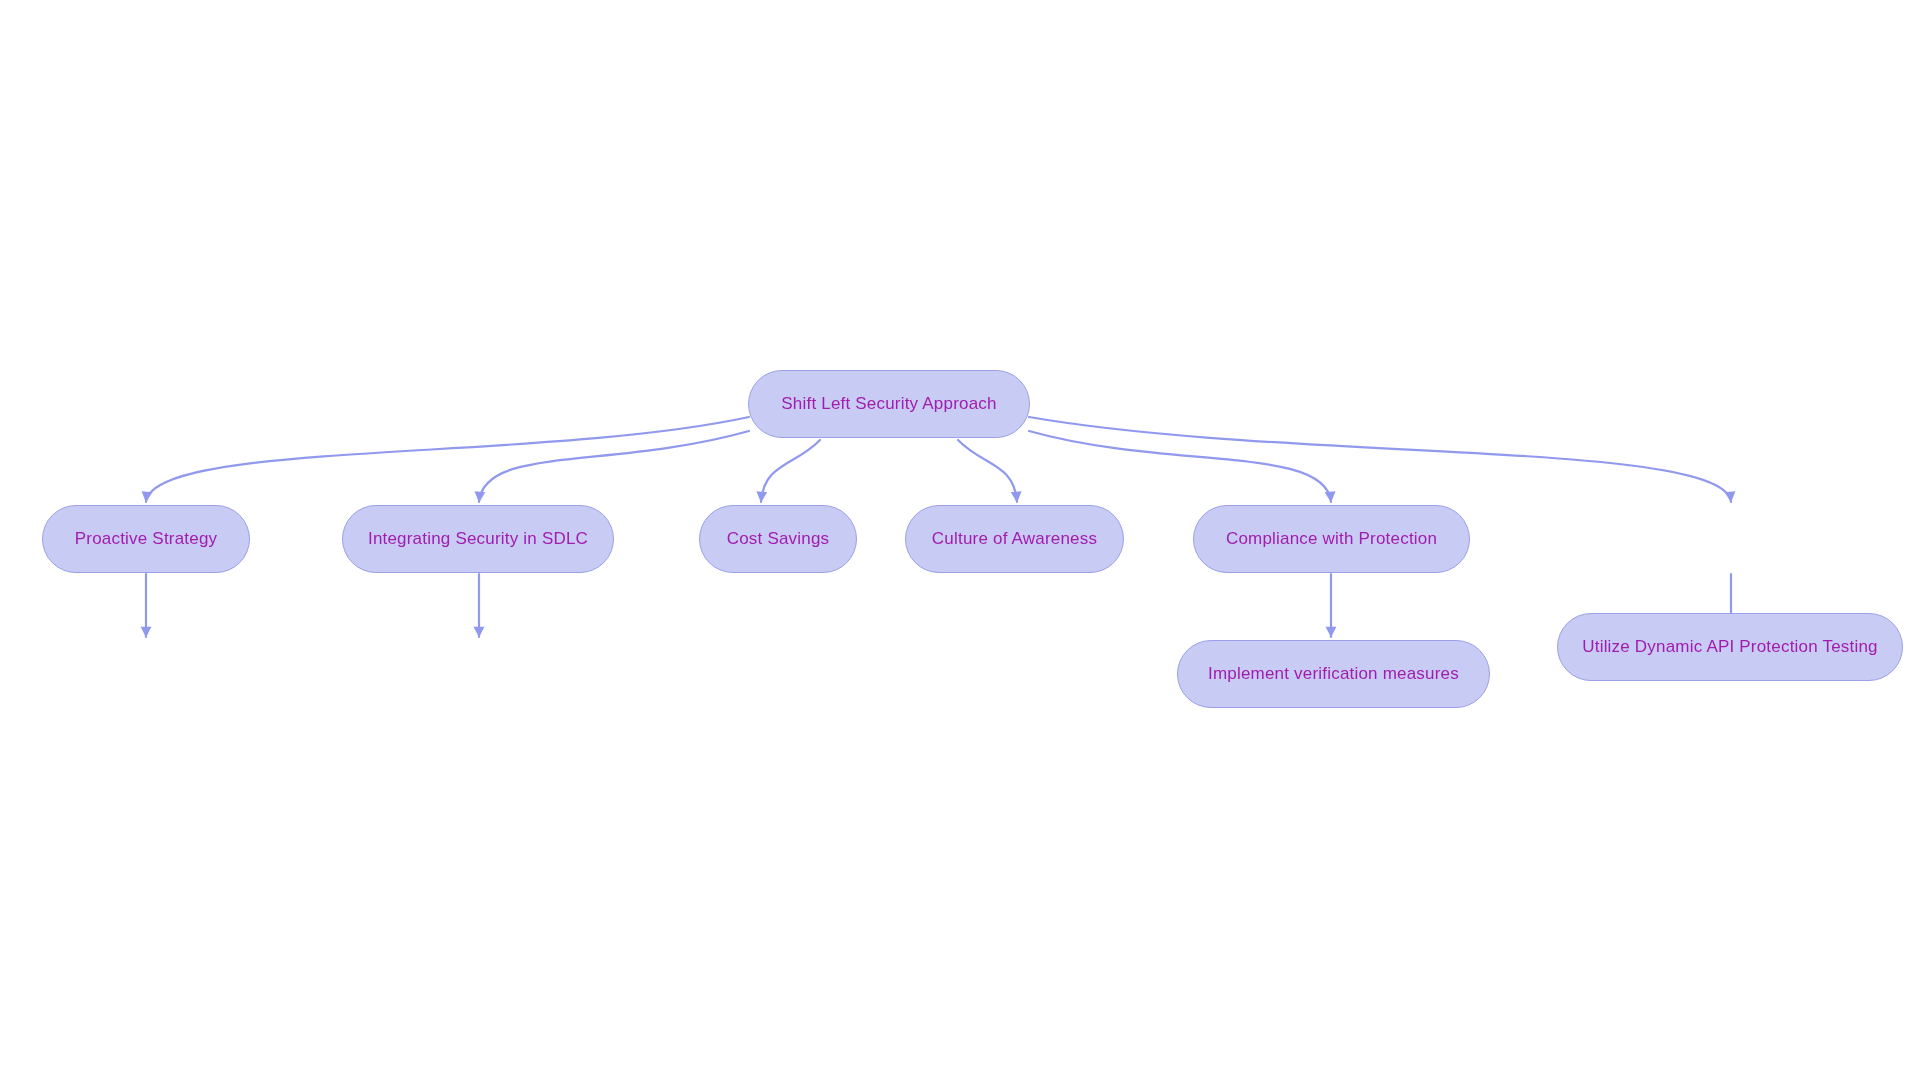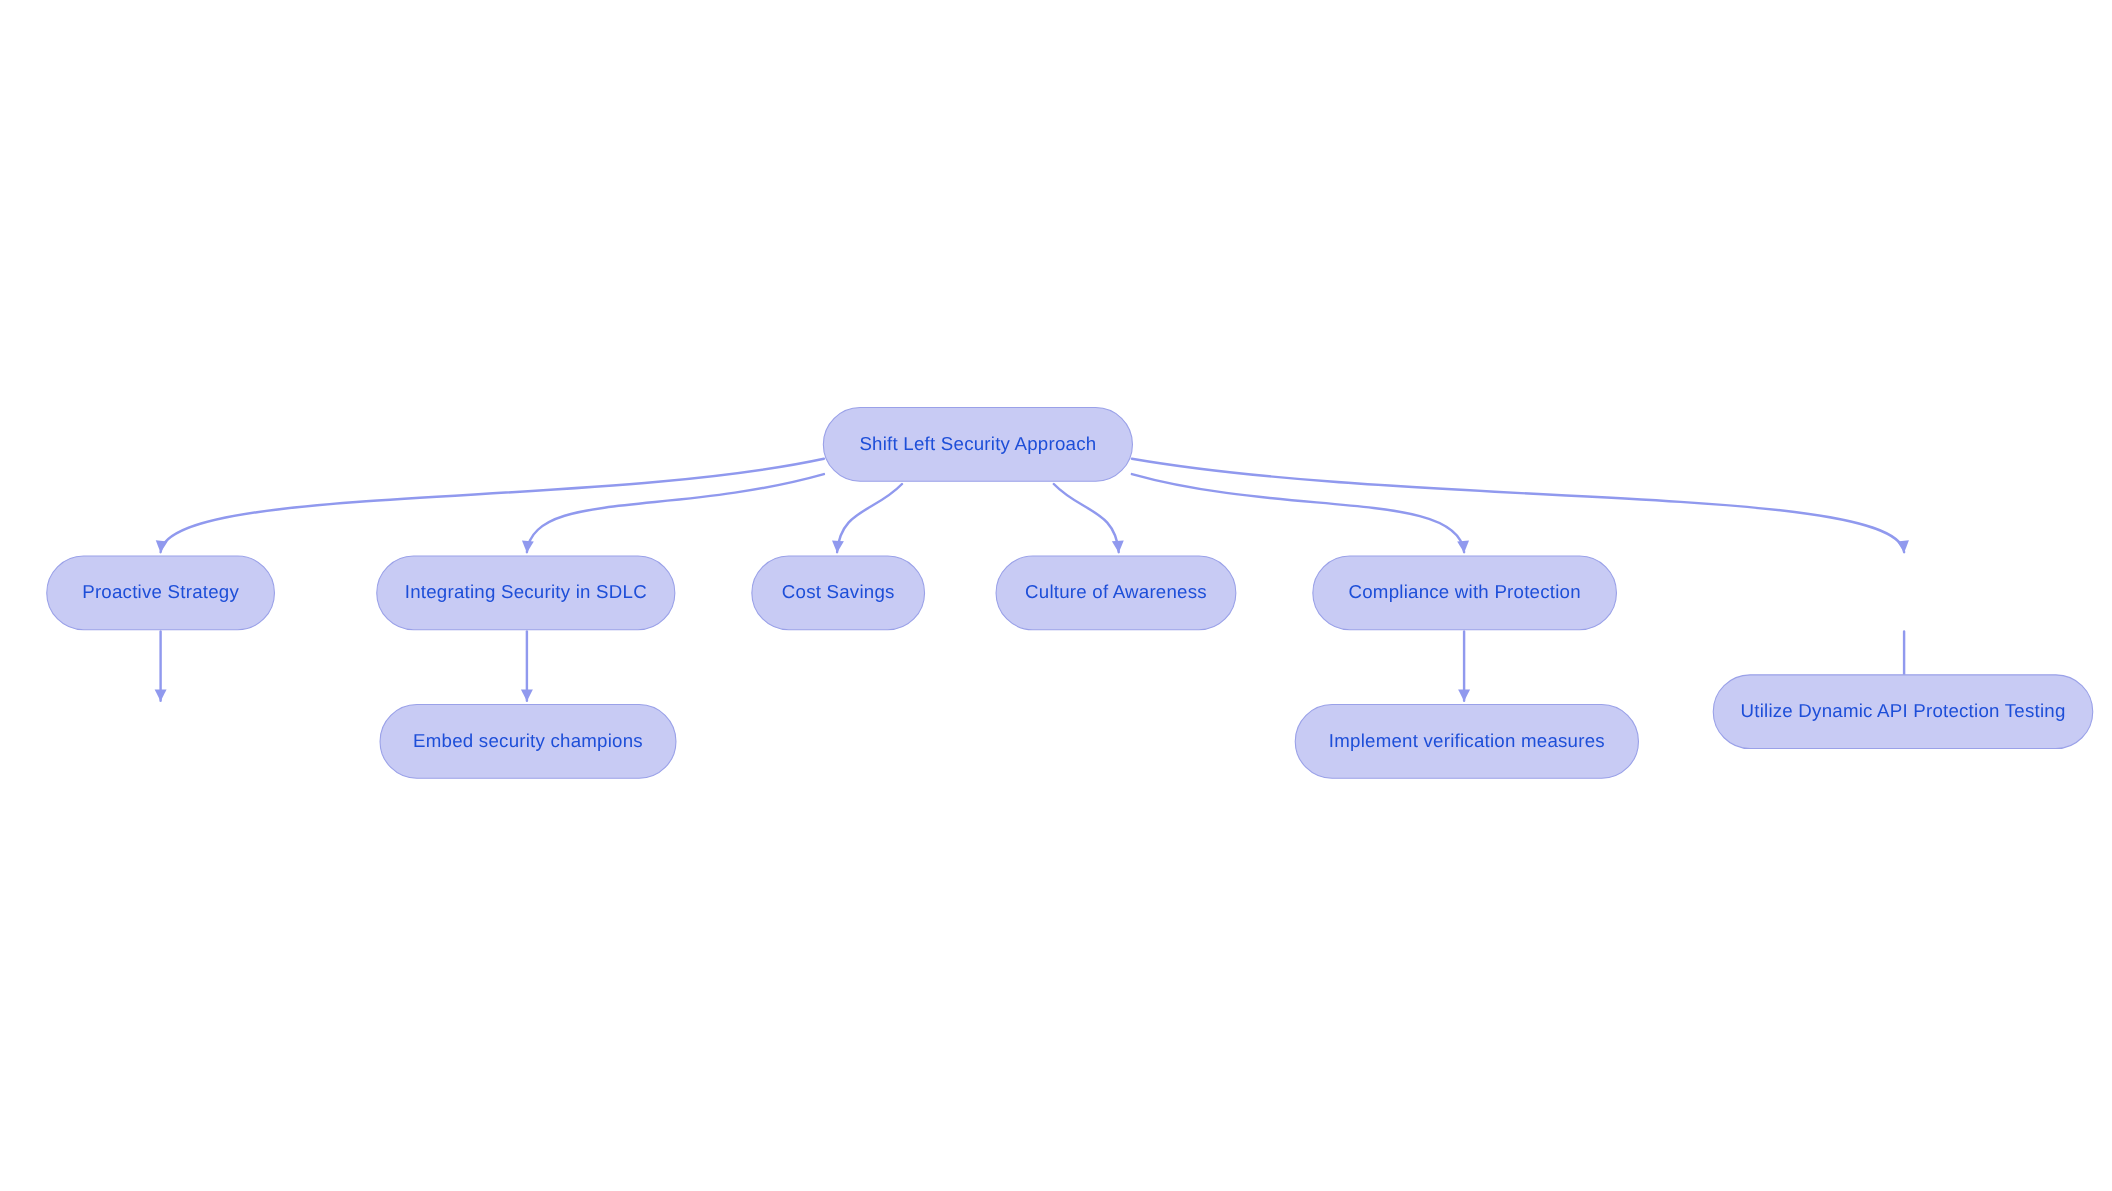--- a/index.html
+++ b/index.html
@@ -22,35 +22,35 @@
     height: 1083px;
     pointer-events: none;
   }
   .node {
     position: absolute;
     box-sizing: border-box;
     height: 68px;
     border-radius: 34px;
     background: #c8cbf4;
     border: 1.5px solid #9aa1e8;
-    color: #1d4ed8;
+    color: #a21caf;
     font-size: 17px;
     font-weight: 500;
     letter-spacing: 0.2px;
     display: flex;
     align-items: center;
     justify-content: center;
     text-align: center;
     white-space: nowrap;
   }
   
   .n-root { left: 748px;  top: 370px; width: 282px; }
   .n-c1   { left: 42px;   top: 505px; width: 208px; }
   .n-c2   { left: 342px;  top: 505px; width: 272px; justify-content: center; }
-  .n-c3   { left: 683px;  top: 505px; width: 158px; }
+  .n-c3   { left: 699px;  top: 505px; width: 158px; }
   .n-c4   { left: 905px;  top: 505px; width: 219px; }
   .n-c5   { left: 1193px; top: 505px; width: 277px; }
   .n-c6   { left: 1565px; top: 505px; width: 332px; }
   .n-g1   { left: 12px;   top: 640px; width: 270px; }
   .n-g2   { left: 345px;  top: 640px; width: 270px; }
   .n-g3   { left: 1177px; top: 640px; width: 313px; }
   .n-g4   { left: 1557px; top: 613px; width: 346px; }
   .edge {
     fill: none;
     stroke: #9099ee;
@@ -94,23 +94,20 @@
   <div class="node n-c3">
     <span>Cost Savings</span>
   </div>
   <div class="node n-c4">
     <span>Culture of Awareness</span>
   </div>
   <div class="node n-c5">
     <span>Compliance with Protection</span>
   </div>
 
-  <div class="node n-g2">
-    <span>Embed security champions</span>
-  </div>
   <div class="node n-g3">
     <span>Implement verification measures</span>
   </div>
   <div class="node n-g4">
     <span>Utilize Dynamic API Protection Testing</span>
   </div>
 
 </div>
 
 </body></html>

